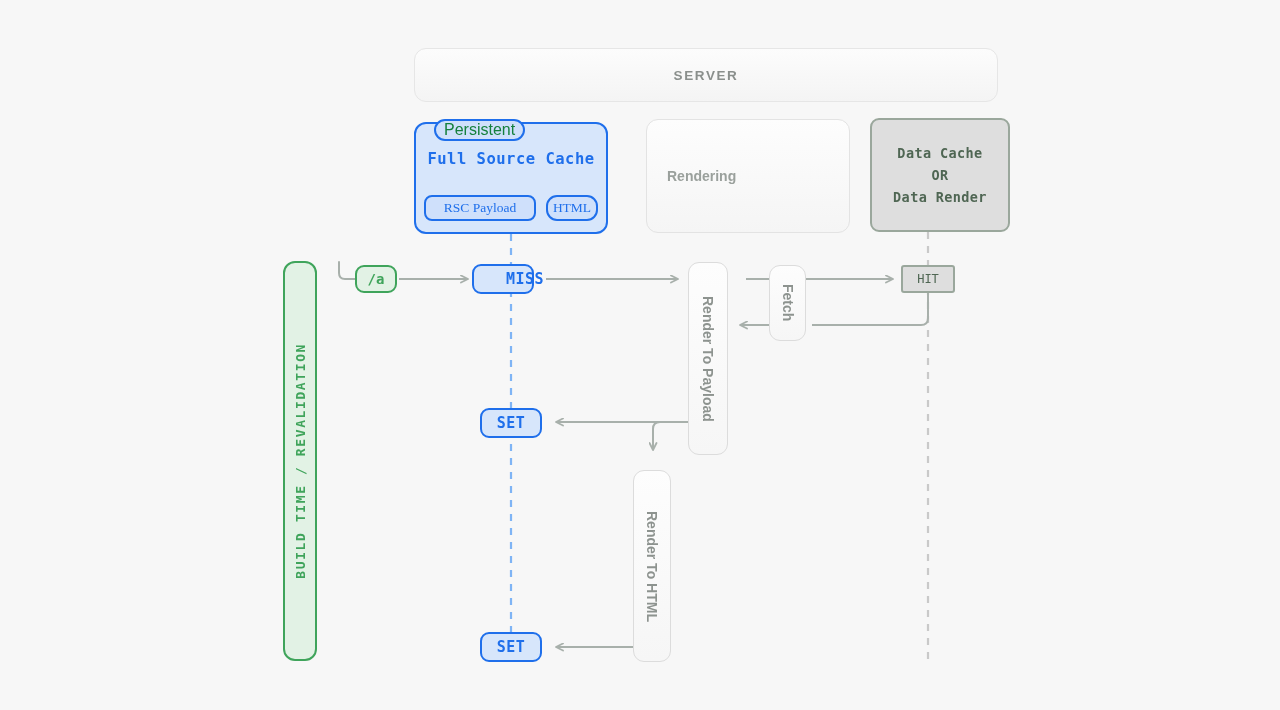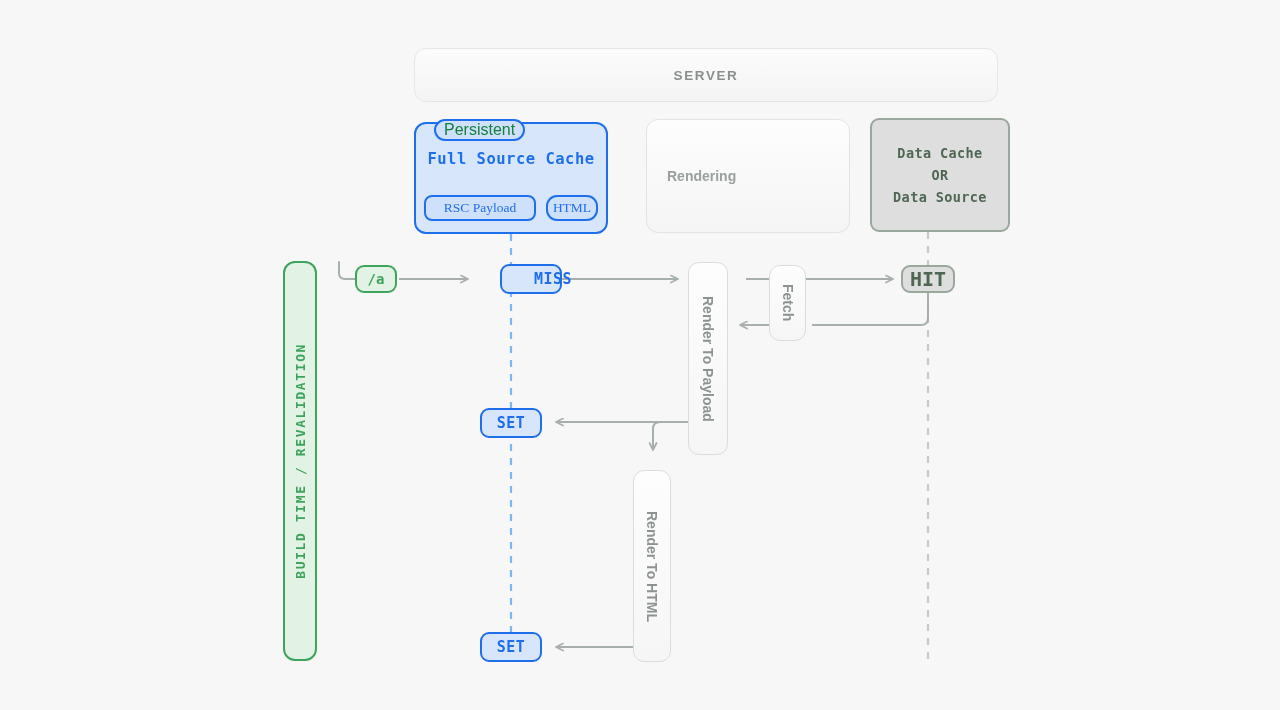--- a/index.html
+++ b/index.html
@@ -133,33 +133,33 @@
   .bluepill {
     width: 62px; height: 30px;
     border: 2.5px solid #1f6feb;
     border-radius: 9px;
     background: #d7e6fb;
     display: flex; align-items: center; justify-content: center;
     font-family: "DejaVu Sans Mono", monospace;
     font-size: 15px; font-weight: 700; color: #1f6feb;
     letter-spacing: 0.5px;
   }
-  #pill-miss { left: 500px; top: 264px; padding-left: 44px; }
+  #pill-miss { left: 472px; top: 264px; padding-left: 44px; }
   #pill-set-1 { left: 480px; top: 408px; }
   #pill-set-2 { left: 480px; top: 632px; }
 
   
   #pill-hit {
     left: 901px; top: 265px; width: 54px; height: 28px;
     border: 2px solid #9aa79c;
-    border-radius: 9px;
+    border-radius: 3px;
     background: #dedede;
     display: flex; align-items: center; justify-content: center;
     font-family: "DejaVu Sans Mono", monospace;
-    font-size: 20px; font-weight: 700; color: #4f6653;
+    font-size: 12px; font-weight: 400; color: #4f6653;
   }
 
   
   .vbox {
     border: 1px solid #dcdcdc;
     border-radius: 11px;
     background: linear-gradient(180deg,#fdfdfd 0%, #f6f6f6 100%);
     display: flex; align-items: center; justify-content: center;
   }
   .vbox span {
@@ -221,21 +221,21 @@
   <div class="abs frc-chip" id="chip-rsc">RSC Payload</div>
   <div class="abs frc-chip" id="chip-html">HTML</div>
 
   <div class="abs" id="rendering-box">
     <div id="rendering-label">Rendering</div>
   </div>
 
   <div class="abs" id="datacache-box">
     <div class="dc-line">Data Cache</div>
     <div class="dc-line">OR</div>
-    <div class="dc-line">Data Source</div>
+    <div class="dc-line">Data Render</div>
   </div>
 
   <div class="abs" id="buildtime-bar"></div>
   <div class="abs" id="buildtime-label">
     <span>BUILD TIME / REVALIDATION</span>
   </div>
 
   <div class="abs" id="route-pill">/a</div>
 
   <div class="abs bluepill" id="pill-miss">MISS</div>

